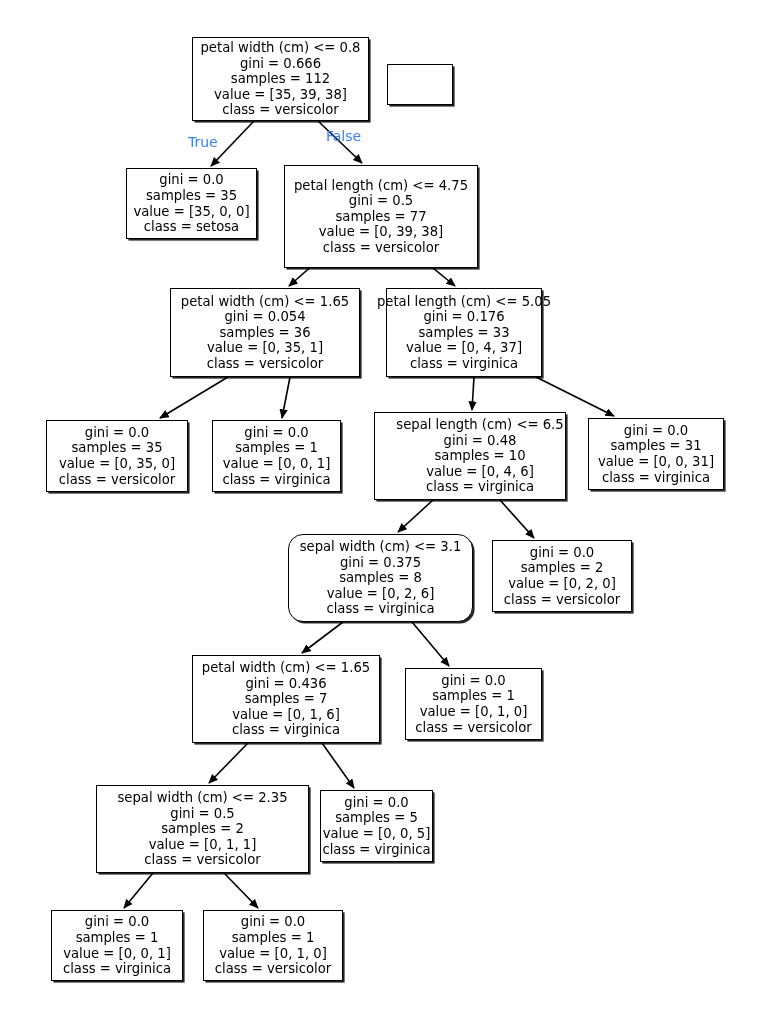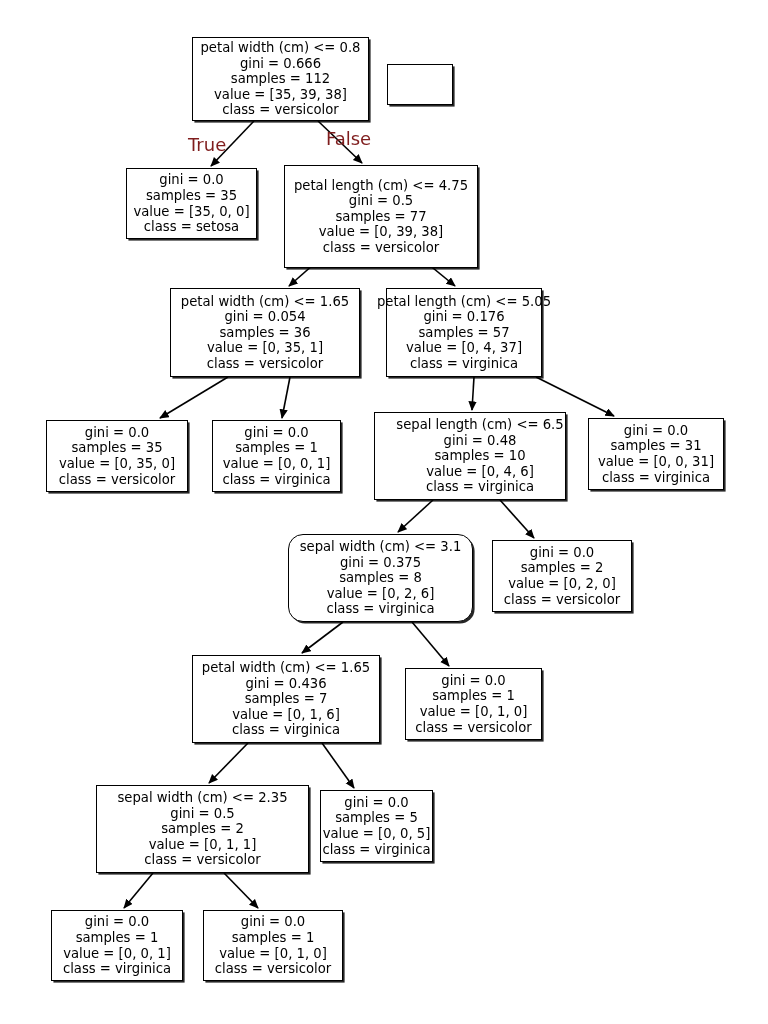--- a/index.html
+++ b/index.html
@@ -50,22 +50,22 @@
   }
   .empty-box {
     position: absolute;
     box-sizing: border-box;
     background: #ffffff;
     border: 1.6px solid #000000;
     box-shadow: 2px 2px 0 -0.4px rgba(0,0,0,0.85);
   }
   .edge-label {
     position: absolute;
-    font-size: 18px;
-    color: #7f1d1d;
+    font-size: 14px;
+    color: #3b82f6;
     white-space: nowrap;
   }
 </style>
 </head>
 <body>
 
 <div id="tree-canvas">
 
   <svg id="edge-layer" viewBox="0 0 768 1024" xmlns="http://www.w3.org/2000/svg">
     <defs>
@@ -117,21 +117,21 @@
       <div class="node-box" style="left: 170px; top: 288px; width: 190px; height: 89px;">
         <span class="line">petal width (cm) &lt;= 1.65</span>
         <span class="line">gini = 0.054</span>
         <span class="line">samples = 36</span>
         <span class="line">value = [0, 35, 1]</span>
         <span class="line">class = versicolor</span>
       </div>
       <div class="node-box" style="left: 386px; top: 288px; width: 156px; height: 89px;">
         <span class="line">petal length (cm) &lt;= 5.05</span>
         <span class="line">gini = 0.176</span>
-        <span class="line">samples = 57</span>
+        <span class="line">samples = 33</span>
         <span class="line">value = [0, 4, 37]</span>
         <span class="line">class = virginica</span>
       </div>
       <div class="node-box" style="left: 46px; top: 420px; width: 142px; height: 72px;">
         <span class="line">gini = 0.0</span>
         <span class="line">samples = 35</span>
         <span class="line">value = [0, 35, 0]</span>
         <span class="line">class = versicolor</span>
       </div>
       <div class="node-box" style="left: 212px; top: 420px; width: 129px; height: 72px;">

